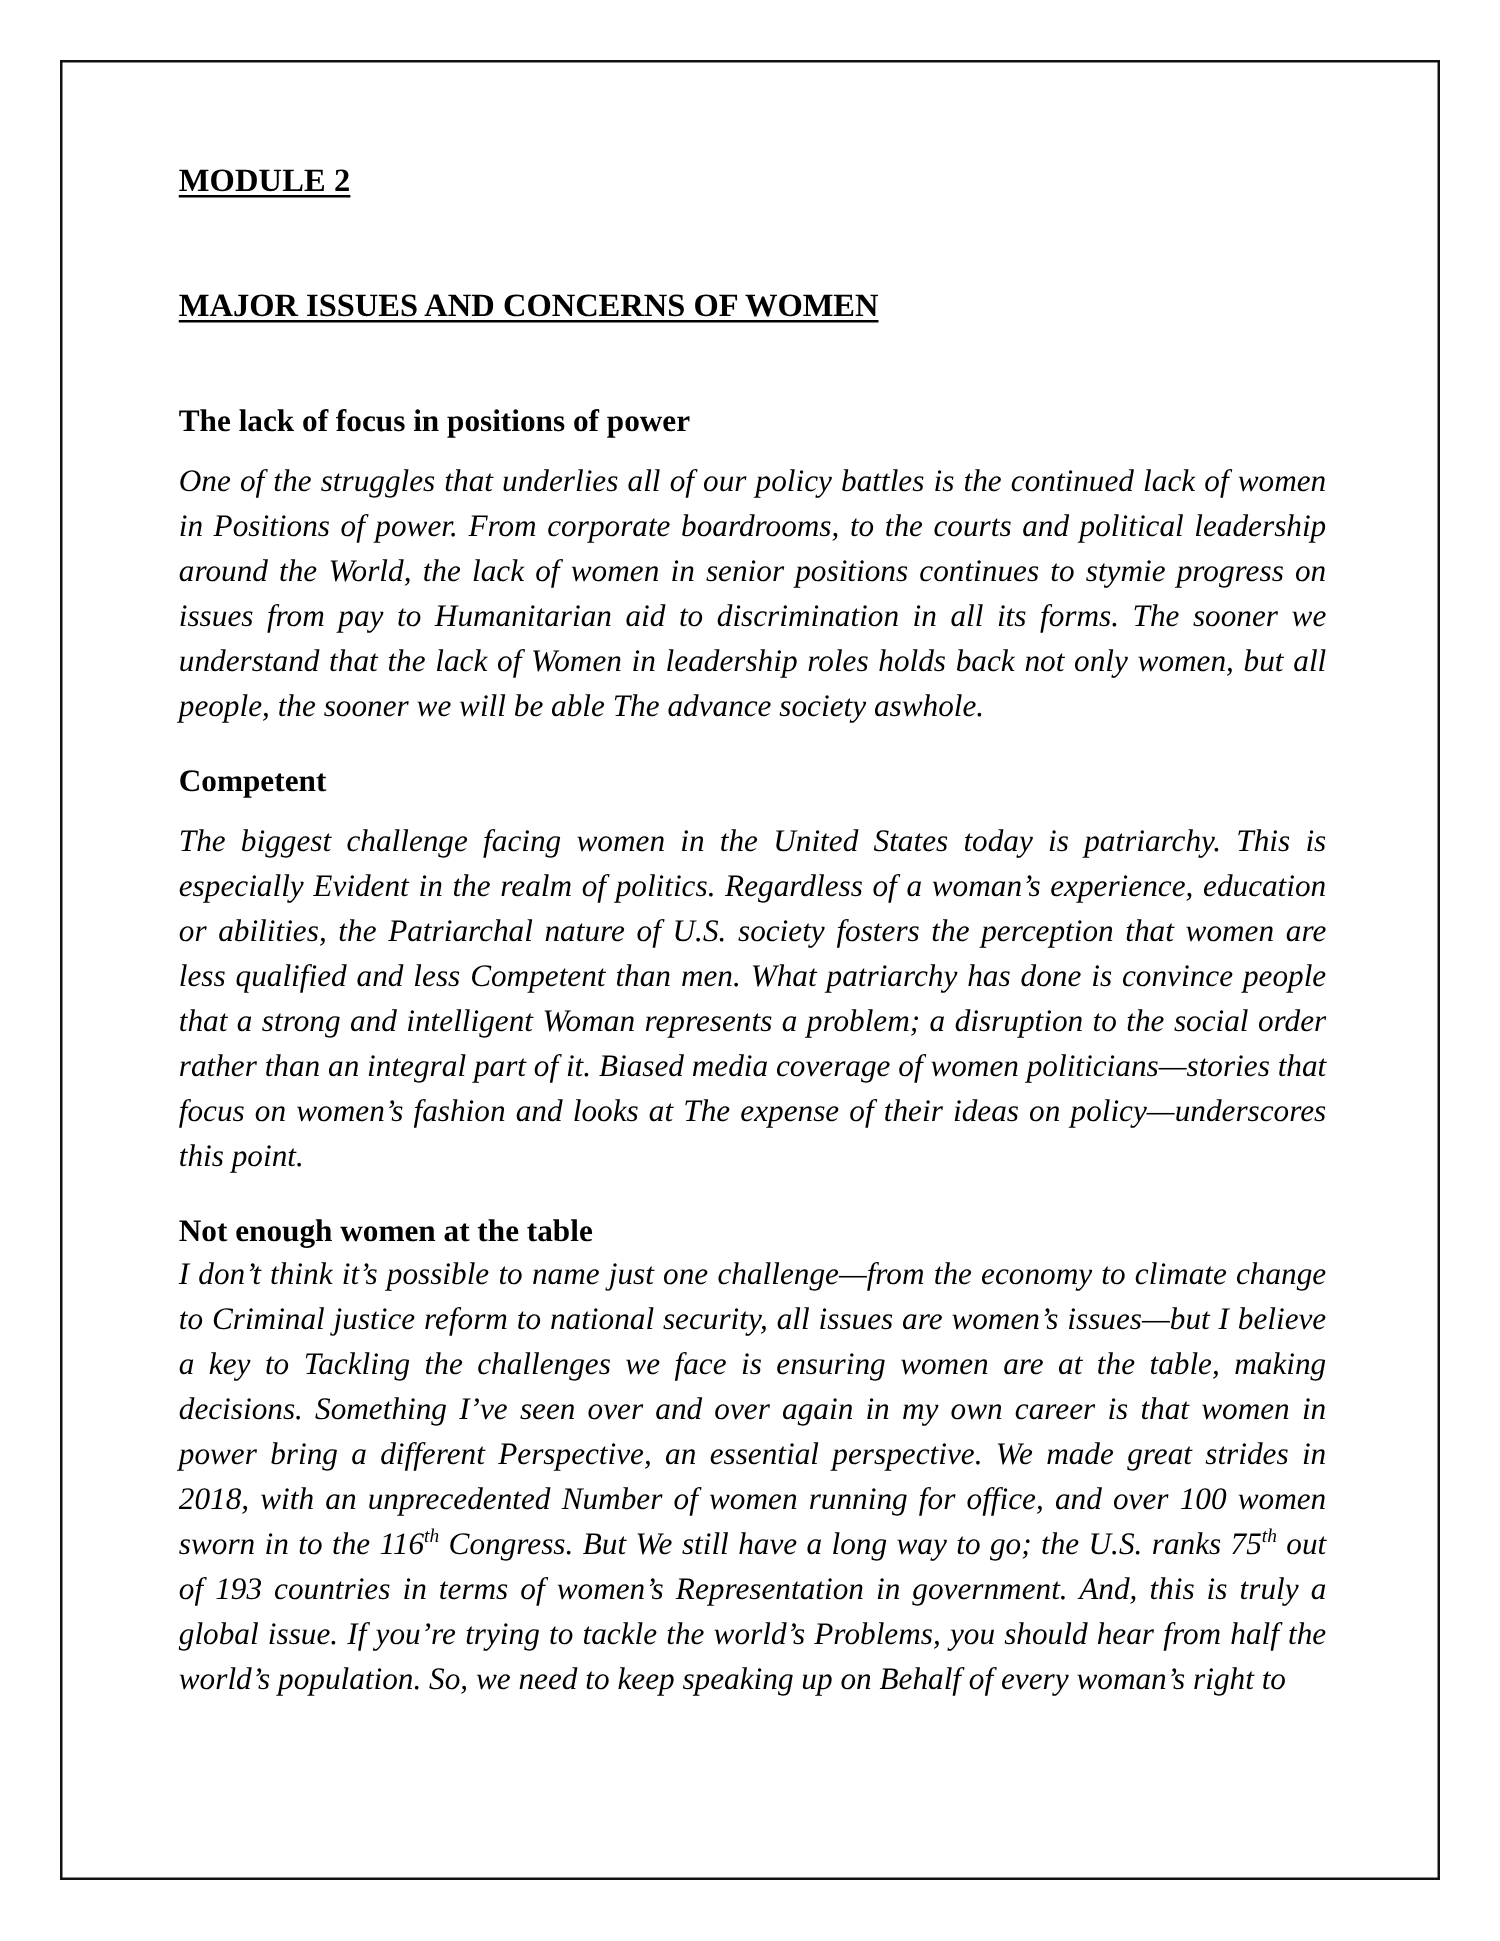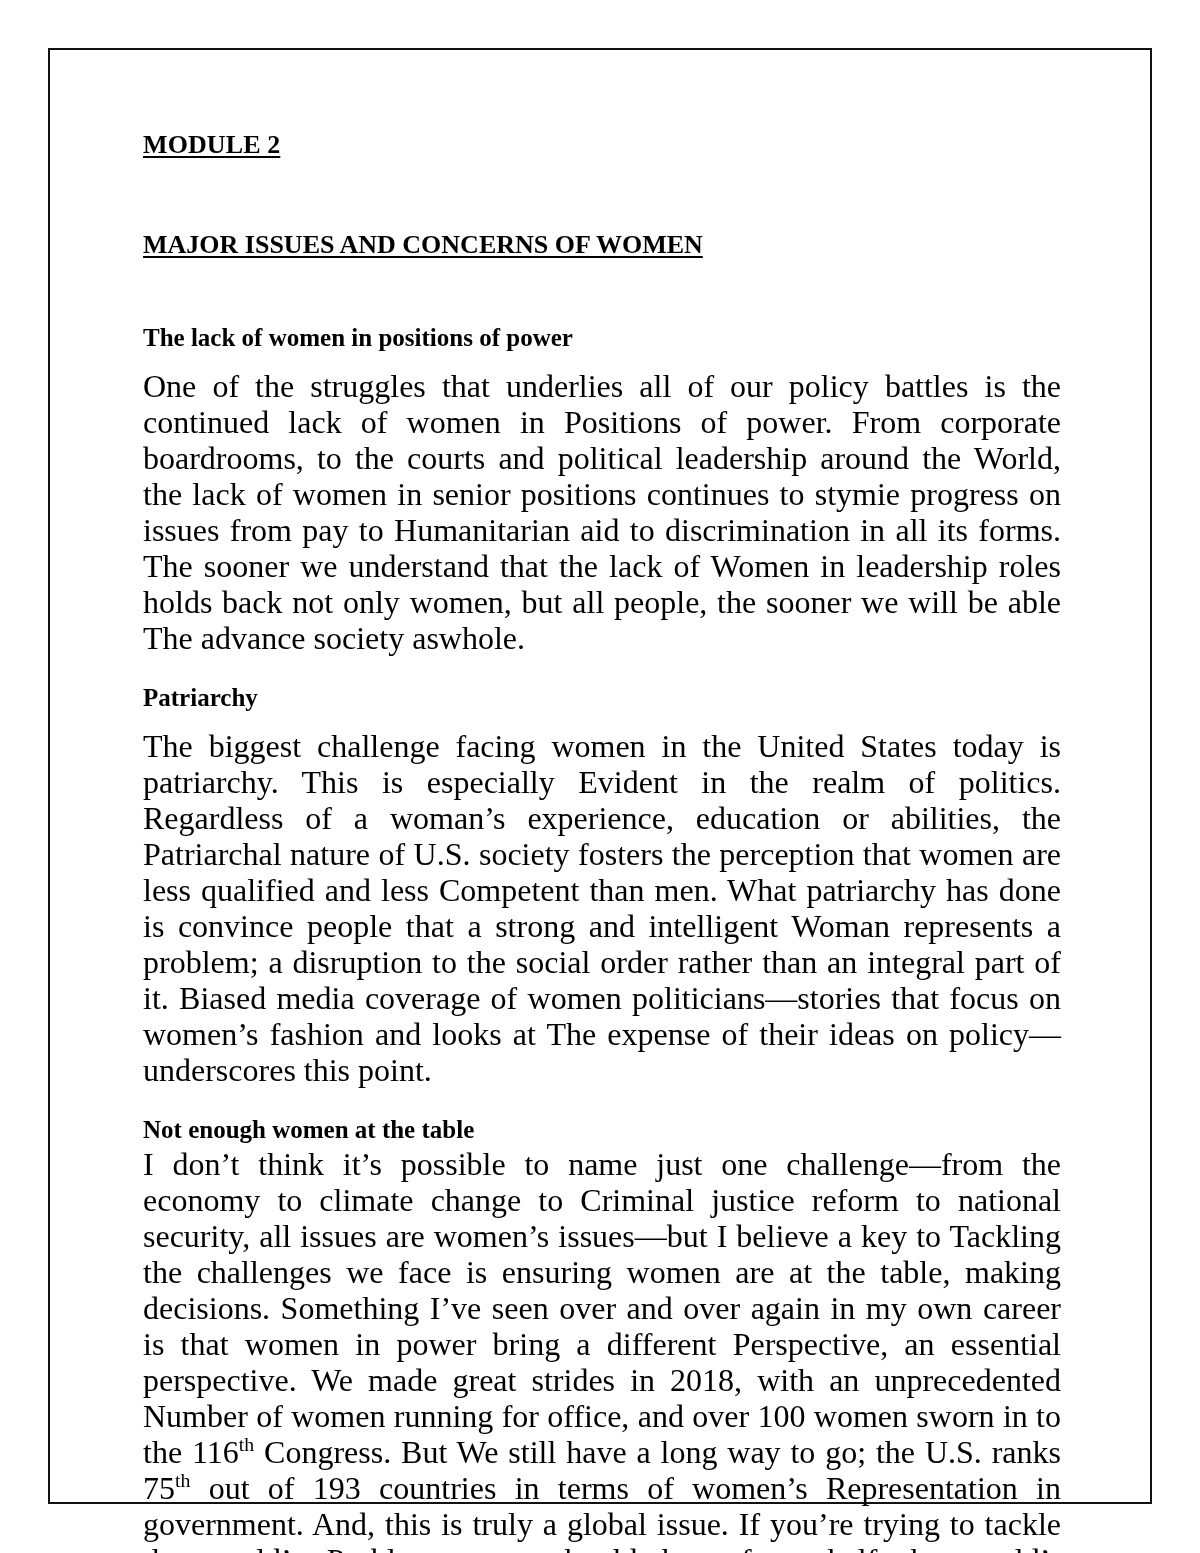--- a/index.html
+++ b/index.html
@@ -76,27 +76,28 @@
     font-weight: bold;
     line-height: 32px;
     margin: 0;
     display: block;
   }
   .h-sub.first-sub { margin-top: 62px; }
   .h-sub.later-sub { margin-top: 26px; }
 
   
   p.body {
-    font-size: 32px;
+    font-size: 25px;
     line-height: 36px;
     text-align: justify;
     text-justify: inter-word;
     margin: 14px 0 0 0;
     hyphens: none;
     word-spacing: 0px;
+    font-style: italic;
   }
   p.body.tight { margin-top: 0; }
 
   sup {
     font-size: 0.62em;
     vertical-align: super;
     line-height: 0;
   }
 </style>
 </head>
@@ -105,23 +106,23 @@
 <div class="page">
 
   <div class="page-border"></div>
 
   <div class="content">
 
     <div class="h-module"><span class="u">MODULE 2</span></div>
 
     <div class="h-major"><span class="u">MAJOR ISSUES AND CONCERNS OF WOMEN</span></div>
 
-    <div class="h-sub first-sub">The lack of women in positions of power</div>
+    <div class="h-sub first-sub">The lack of focus in positions of power</div>
     <p class="body">One of the struggles that underlies all of our policy battles is the continued lack of women in Positions of power. From corporate boardrooms, to the courts and political leadership around the World, the lack of women in senior positions continues to stymie progress on issues from pay to Humanitarian aid to discrimination in all its forms. The sooner we understand that the lack of Women in leadership roles holds back not only women, but all people, the sooner we will be able The advance society aswhole.</p>
 
-    <div class="h-sub later-sub">Patriarchy</div>
+    <div class="h-sub later-sub">Competent</div>
     <p class="body">The biggest challenge facing women in the United States today is patriarchy. This is especially Evident in the realm of politics. Regardless of a woman’s experience, education or abilities, the Patriarchal nature of U.S. society fosters the perception that women are less qualified and less Competent than men. What patriarchy has done is convince people that a strong and intelligent Woman represents a problem; a disruption to the social order rather than an integral part of it. Biased media coverage of women politicians—stories that focus on women’s fashion and looks at The expense of their ideas on policy—underscores this point.</p>
 
     <div class="h-sub later-sub">Not enough women at the table</div>
     <p class="body tight"><span>I don’t think it’s possible to name just one challenge—from the economy to climate change to Criminal justice reform to national security, all issues are women’s issues—but I believe a key to Tackling the challenges we face is ensuring women are at the table, making decisions. Something I’ve seen over and over again in my own career is that women in power bring a different Perspective, an essential perspective. We made great strides in 2018, with an unprecedented Number of women running for office, and over 100 women sworn in to the 116</span><sup>th</sup><span> Congress. But We still have a long way to go; the U.S. ranks 75</span><sup>th</sup><span> out of 193 countries in terms of women’s Representation in government. And, this is truly a global issue. If you’re trying to tackle the world’s Problems, you should hear from half the world’s population. So, we need to keep speaking up on Behalf of every woman’s right to</span></p>
 
   </div>
 </div>
 
 </body></html>

